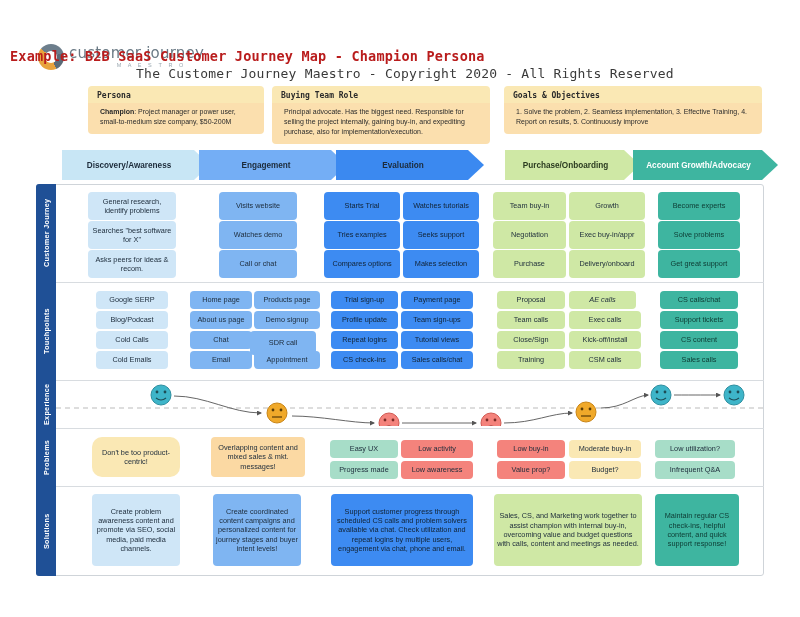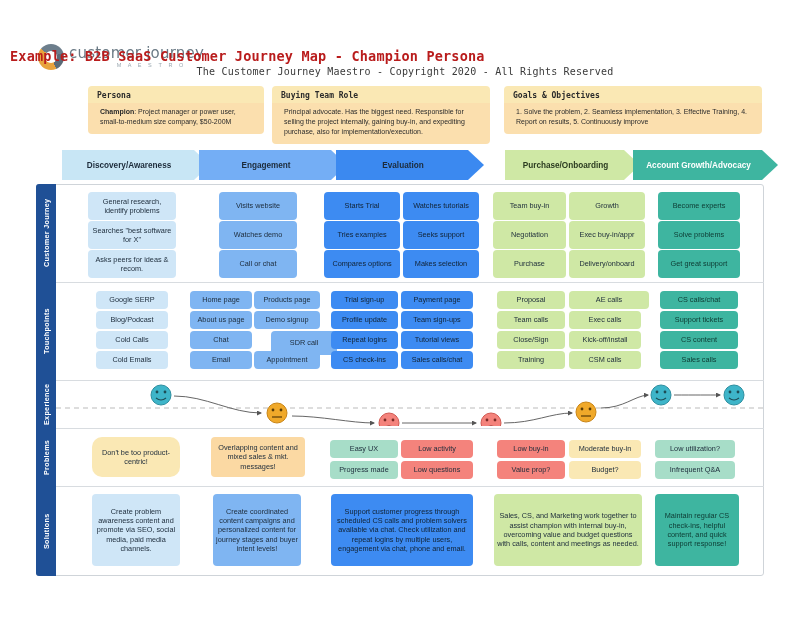--- a/index.html
+++ b/index.html
@@ -56,21 +56,21 @@
     text-align: left;
     font-family: "DejaVu Sans Mono", monospace;
     font-size: 13.5px; font-weight: bold; color: #b91c1c;
     letter-spacing: .2px;
     padding-left: 10px;
   }
   .title-sub {
     position: absolute; left: 0; top: 66px; width: 800px;
     text-align: center;
     font-family: "DejaVu Sans Mono", monospace;
-    font-size: 10px; color: #3a3a3a; letter-spacing: .2px;
+    font-size: 13px; color: #3a3a3a; letter-spacing: .2px;
     padding-left: 10px;
   }
 
   
   .infobox {
     position: absolute;
     border-radius: 4px;
     overflow: hidden;
   }
   .infobox .ib-head {
@@ -315,21 +315,21 @@
   <div class="cell c-midblue" style="left:190px;top:351px;width:62px;height:18px;">
       <span class="cl">Email</span>
     </div>
 
   <div class="cell c-midblue" style="left:254px;top:291px;width:66px;height:18px;">
       <span class="cl">Products page</span>
     </div>
   <div class="cell c-midblue" style="left:254px;top:311px;width:66px;height:18px;">
       <span class="cl">Demo signup</span>
     </div>
-  <div class="cell c-midblue" style="left:271px;top:331px;width:66px;height:24px;">
+  <div class="cell c-midblue" style="left:250px;top:331px;width:66px;height:24px;">
       <span class="cl">SDR call</span>
     </div>
   <div class="cell c-midblue" style="left:254px;top:351px;width:66px;height:18px;">
       <span class="cl">Appointment</span>
     </div>
 
   <div class="cell c-blue" style="left:331px;top:291px;width:67px;height:18px;">
       <span class="cl">Trial sign-up</span>
     </div>
   <div class="cell c-blue" style="left:331px;top:311px;width:67px;height:18px;">
@@ -361,21 +361,21 @@
   <div class="cell c-green" style="left:497px;top:311px;width:68px;height:18px;">
       <span class="cl">Team calls</span>
     </div>
   <div class="cell c-green" style="left:497px;top:331px;width:68px;height:18px;">
       <span class="cl">Close/Sign</span>
     </div>
   <div class="cell c-green" style="left:497px;top:351px;width:68px;height:18px;">
       <span class="cl">Training</span>
     </div>
 
-  <div class="cell c-green" style="left:569px;top:291px;width:80px;height:18px;">
+  <div class="cell c-green" style="left:569px;top:291px;width:67px;height:18px;font-style:italic;">
       <span class="cl">AE calls</span>
     </div>
   <div class="cell c-green" style="left:569px;top:311px;width:72px;height:18px;">
       <span class="cl">Exec calls</span>
     </div>
   <div class="cell c-green" style="left:569px;top:331px;width:72px;height:18px;">
       <span class="cl">Kick-off/install</span>
     </div>
   <div class="cell c-green" style="left:569px;top:351px;width:72px;height:18px;">
       <span class="cl">CSM calls</span>
@@ -464,21 +464,21 @@
   <div class="cell c-mint" style="left:330px;top:440px;width:68px;height:18px;">
       <span class="cl">Easy UX</span>
     </div>
   <div class="cell c-mint" style="left:330px;top:461px;width:68px;height:18px;">
       <span class="cl">Progress made</span>
     </div>
   <div class="cell c-red" style="left:401px;top:440px;width:72px;height:18px;">
       <span class="cl">Low activity</span>
     </div>
   <div class="cell c-red" style="left:401px;top:461px;width:72px;height:18px;">
-      <span class="cl">Low questions</span>
+      <span class="cl">Low awareness</span>
     </div>
 
   <div class="cell c-red" style="left:497px;top:440px;width:68px;height:18px;">
       <span class="cl">Low buy-in</span>
     </div>
   <div class="cell c-red" style="left:497px;top:461px;width:68px;height:18px;">
       <span class="cl">Value prop?</span>
     </div>
   <div class="cell c-yellow" style="left:569px;top:440px;width:72px;height:18px;">
       <span class="cl">Moderate buy-in</span>

